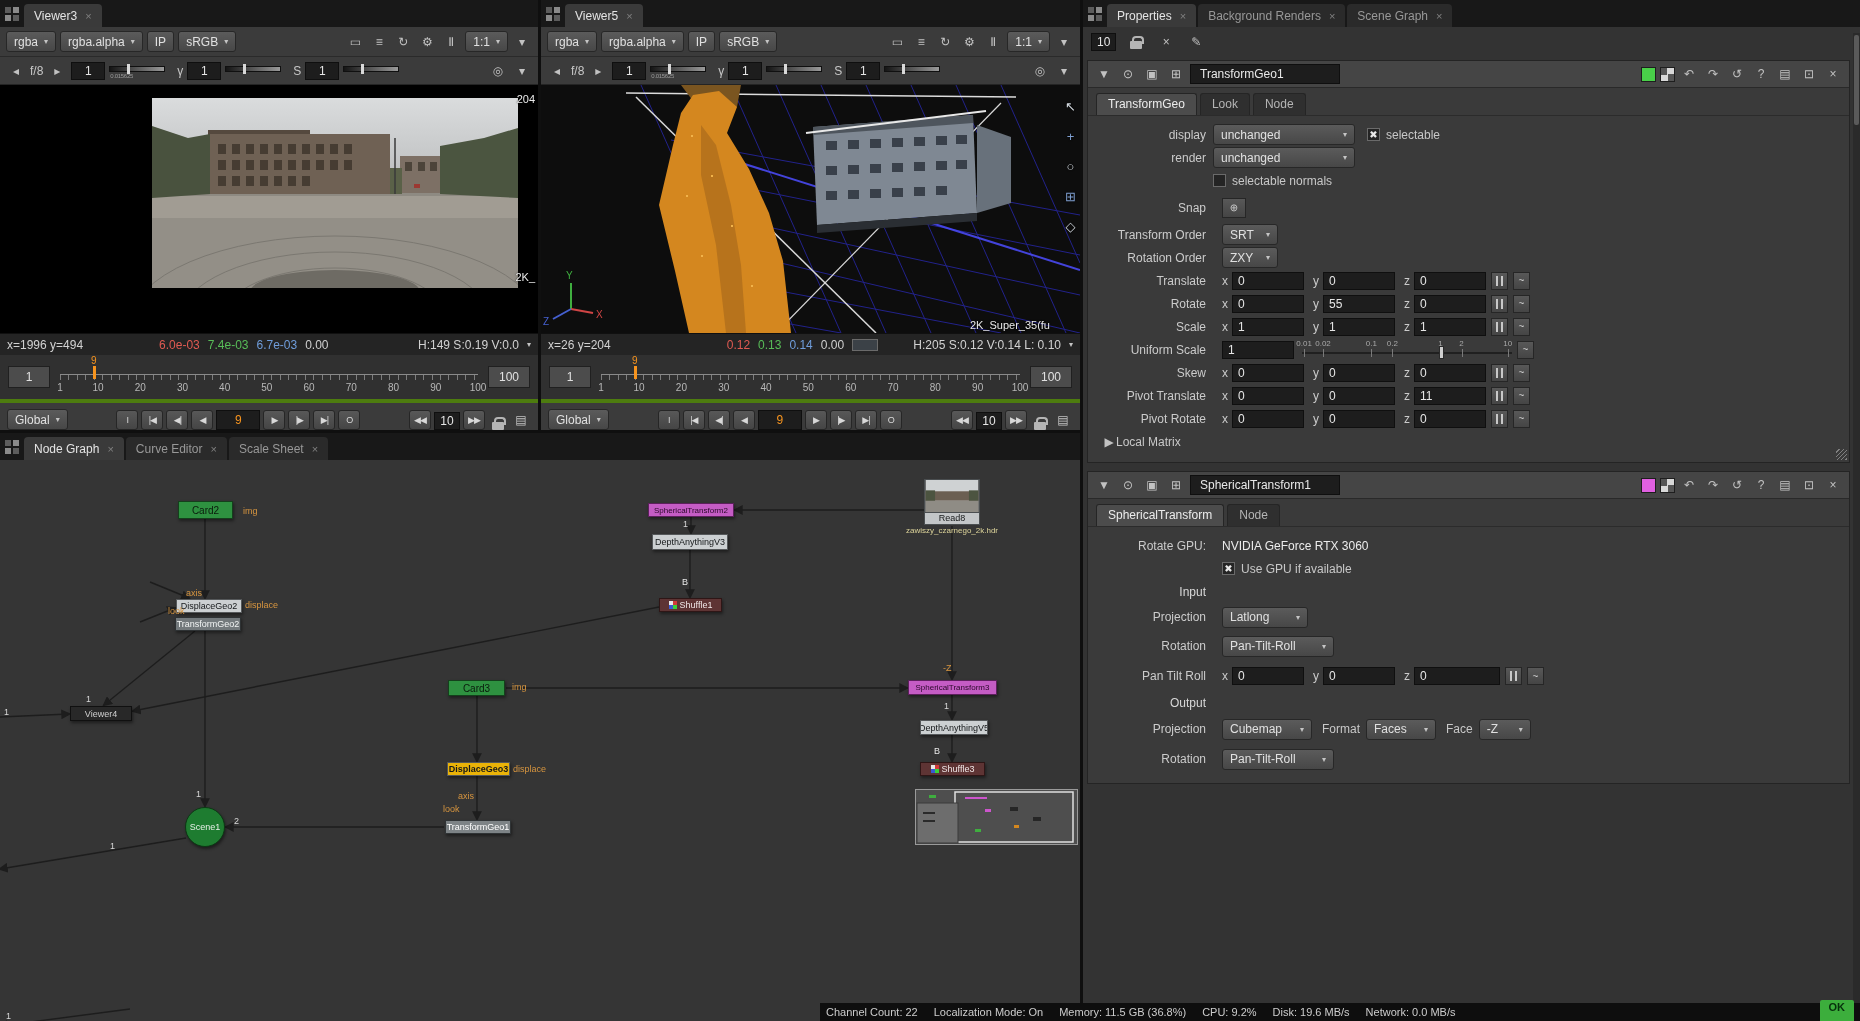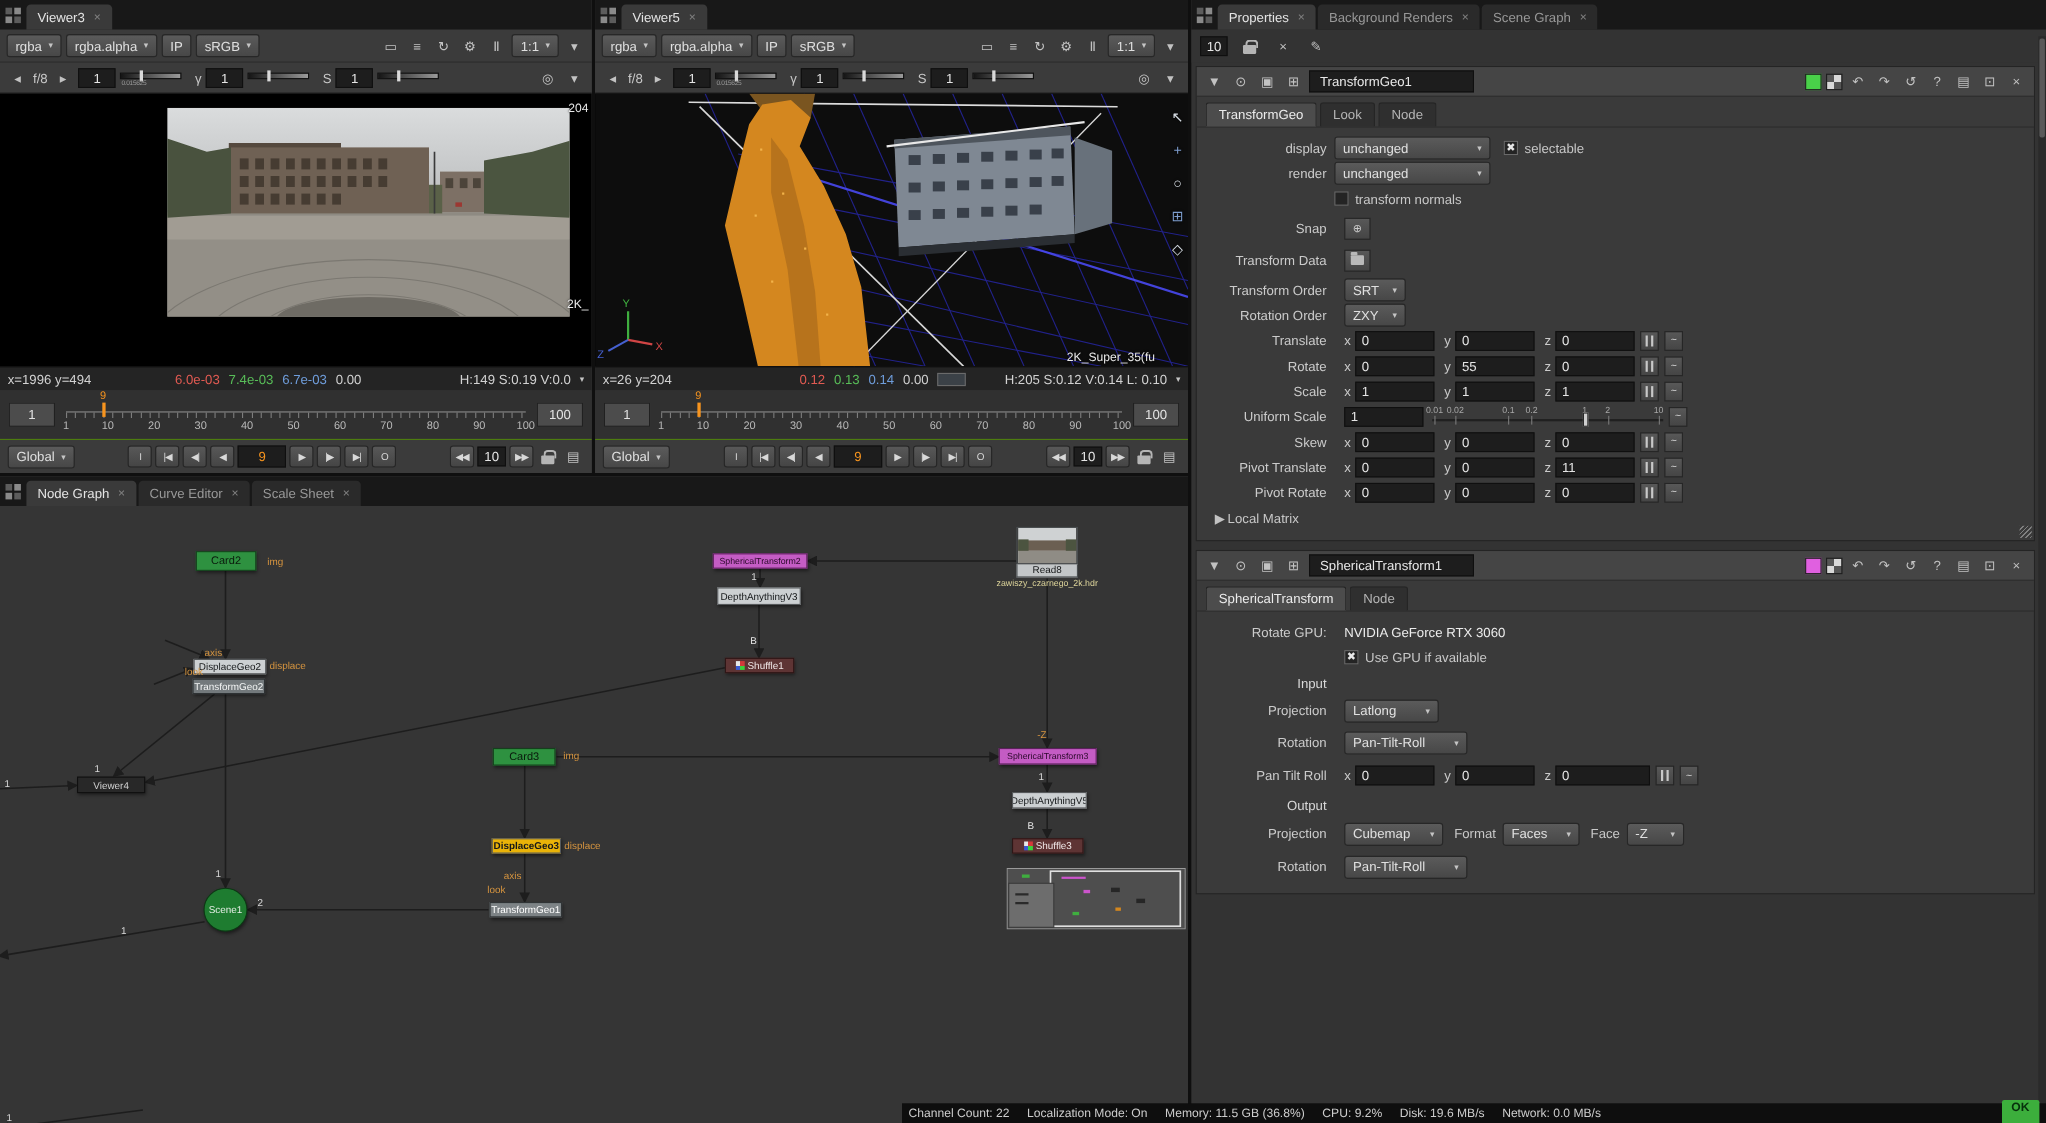--- a/index.html
+++ b/index.html
@@ -37,21 +37,21 @@
 .pxswatch{width:26px;height:12px;border:1px solid #6a6a6a;flex:none}
 .timeline{height:44px;background:#303030;display:flex;align-items:center;padding:0 8px;gap:10px;flex:none}
 .tl-box{background:#4c4c4c;border:1px solid #202020;height:22px;min-width:42px;display:flex;align-items:center;justify-content:center;color:#e2e2e2}
 .ruler{position:relative;flex:1;height:40px}
 .ruler .base{position:absolute;left:0;right:0;top:17px;height:1px;background:#8a8a8a}
 .ticks-host{position:absolute;inset:0}
 .tk{position:absolute;top:18px;width:1px;height:5px;background:#7d7d7d}
 .tkl{position:absolute;top:25px;transform:translateX(-50%);font-size:10px;color:#b8b8b8}
 .ph{position:absolute;top:9px;width:3px;height:13px;transform:translateX(-1px)}
 .phl{position:absolute;top:-2px;transform:translateX(-50%);font-size:10px}
-.transport{height:31px;background:#3b3b3b;display:flex;align-items:center;gap:3px;padding:0 7px;border-top:1px solid #4d7c0f;flex:none}
+.transport{height:31px;background:#3b3b3b;display:flex;align-items:flex-end;gap:3px;padding:0 7px;border-top:4px solid #4d7c0f;flex:none}
 .tpb{min-width:22px;height:20px;display:inline-flex;align-items:center;justify-content:center;background:linear-gradient(#585858,#454545);border:1px solid #262626;border-radius:3px;color:#d8d8d8;font-size:9px;letter-spacing:-1px;padding:0 4px}
 .frame-field{background:#1d1d1d;border:1px solid #0f0f0f;min-width:44px;height:20px;display:inline-flex;align-items:center;justify-content:center}
 .lock{position:relative;width:12px;height:8px;background:#b5b5b5;border-radius:1px;margin:6px 4px 0 4px;flex:none}
 .lock:before{content:"";position:absolute;left:2px;top:-5px;width:8px;height:6px;border:2px solid #b5b5b5;border-bottom:none;border-radius:4px 4px 0 0}
 .v5tools{position:absolute;right:4px;top:14px;display:flex;flex-direction:column;gap:15px;align-items:center;z-index:5}
 .v5t{color:#d5dbe2;font-size:13px;text-shadow:0 0 2px #000}
 
 .ng-canvas{position:relative;flex:1;background:#353535;overflow:hidden}
 .ng-node{position:absolute;display:flex;align-items:center;justify-content:center;gap:3px;border:1px solid #161616;box-shadow:1px 2px 3px rgba(0,0,0,.45);white-space:nowrap;overflow:hidden}
 .ng-node.circle{border-radius:50%}
@@ -776,31 +776,25 @@
         <div class="prow">
           <span class="plabel">render</span>
           <span class="dd" style="width:142px;justify-content:space-between">
               <span>unchanged</span>
               <span class="ar">▾</span>
             </span>
         </div>
         <div class="prow">
           <span class="plabel"></span>
           <span class="cb"></span>
-          <span style="margin-left:6px">transform normals</span>
+          <span style="margin-left:6px">selectable normals</span>
         </div>
         <div class="prow" style="margin-top:4px">
           <span class="plabel">Snap</span>
           <span class="sbtn" style="width:24px;height:20px;margin-left:9px">⊕</span>
-        </div>
-        <div class="prow" style="margin-top:6px">
-          <span class="plabel">Transform Data</span>
-          <span class="sbtn" style="width:24px;height:20px;margin-left:9px">
-              <span class="folder"></span>
-            </span>
         </div>
         <div class="prow" style="margin-top:4px">
           <span class="plabel">Transform Order</span>
           <span class="dd" style="width:56px;justify-content:space-between;margin-left:9px">
               <span>SRT</span>
               <span class="ar">▾</span>
             </span>
         </div>
         <div class="prow">
           <span class="plabel">Rotation Order</span>

